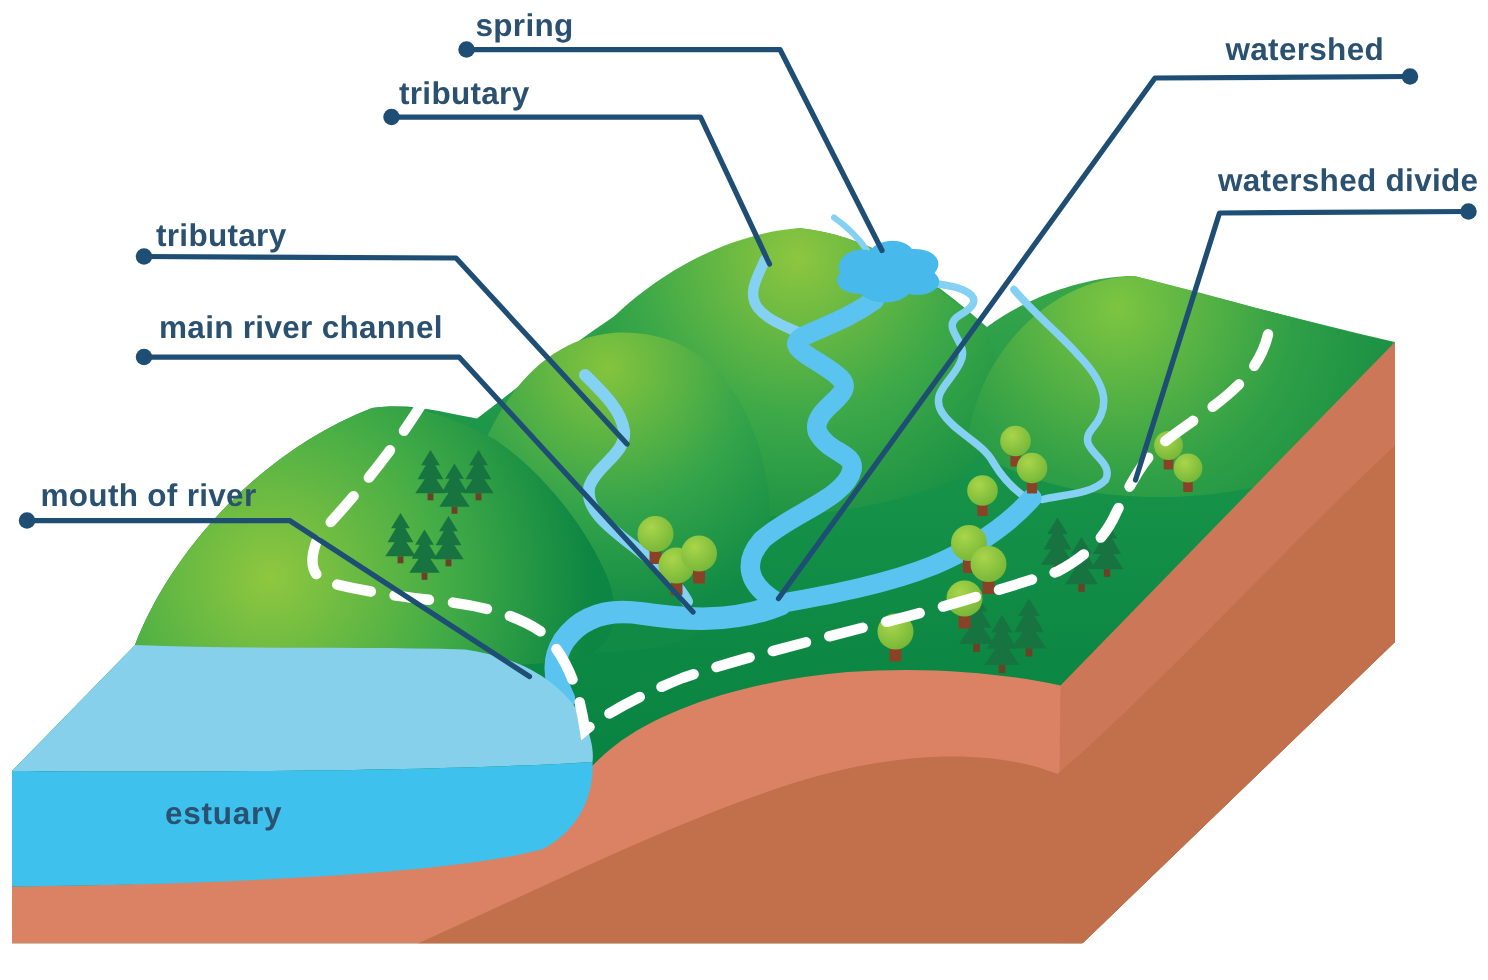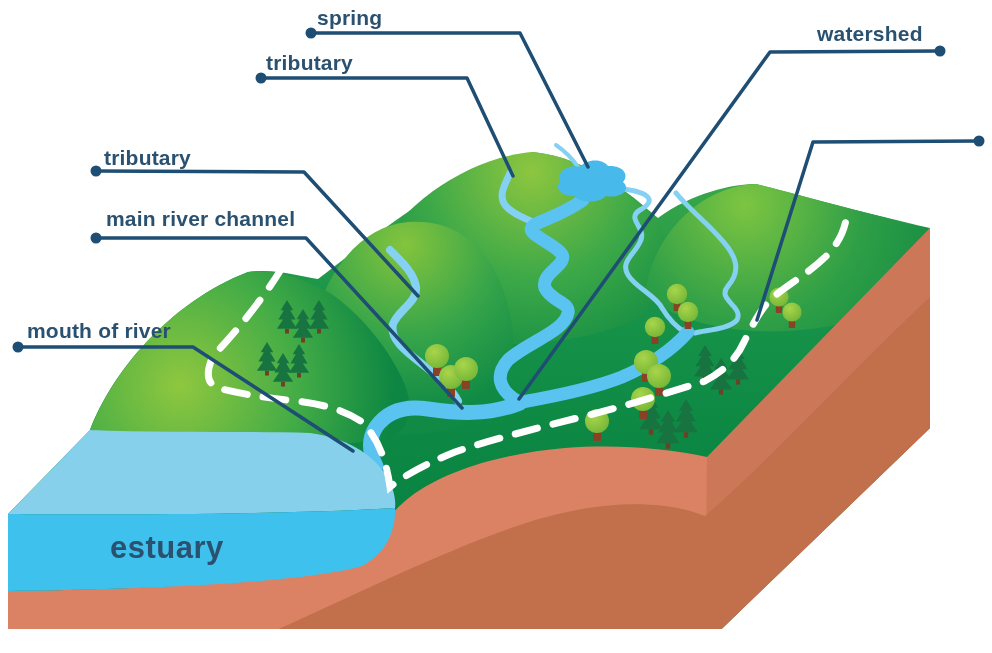--- a/index.html
+++ b/index.html
@@ -12,21 +12,21 @@
     position:absolute;font-weight:bold;font-size:21px;line-height:1.1;
     color:#2B5170;white-space:nowrap;letter-spacing:.2px;
   }
   .lb-spring{left:317px;top:6px;}
   .lb-trib-upper{left:266px;top:51px;}
   .lb-confluence{left:817px;top:22px;}
   .lb-watershed{left:812px;top:109px;}
   .lb-trib-left{left:104px;top:146px;}
   .lb-main{left:106px;top:207px;}
   .lb-mouth{left:27px;top:319px;}
-  .lb-estuary{left:110px;top:531px;font-size:31px;letter-spacing:.5px;}
+  .lb-estuary{left:110px;top:531px;font-size:21px;letter-spacing:.5px;}
 </style>
 </head>
 <body>
 
 <div class="stage">
 
 <svg width="992" height="653" viewBox="0 0 992 653">
   <defs>
     <linearGradient id="baseGrad" x1="0" y1="140" x2="0" y2="660" gradientUnits="userSpaceOnUse">
       <stop offset="0" stop-color="#45AE4A"></stop>
@@ -199,18 +199,19 @@
     <circle cx="979" cy="141" r="5.5"></circle>
     <circle cx="96" cy="171" r="5.5"></circle>
     <circle cx="96" cy="238" r="5.5"></circle>
     <circle cx="18" cy="347" r="5.5"></circle>
   </g>
 </svg>
 
 <div class="label lb-spring">spring</div>
 <div class="label lb-trib-upper">tributary</div>
 <div class="label lb-confluence">watershed</div>
+<div class="label lb-watershed">watershed divide</div>
 <div class="label lb-trib-left">tributary</div>
 <div class="label lb-main">main river channel</div>
 <div class="label lb-mouth">mouth of river</div>
 <div class="label lb-estuary">estuary</div>
 
 </div>
 
 </body></html>

